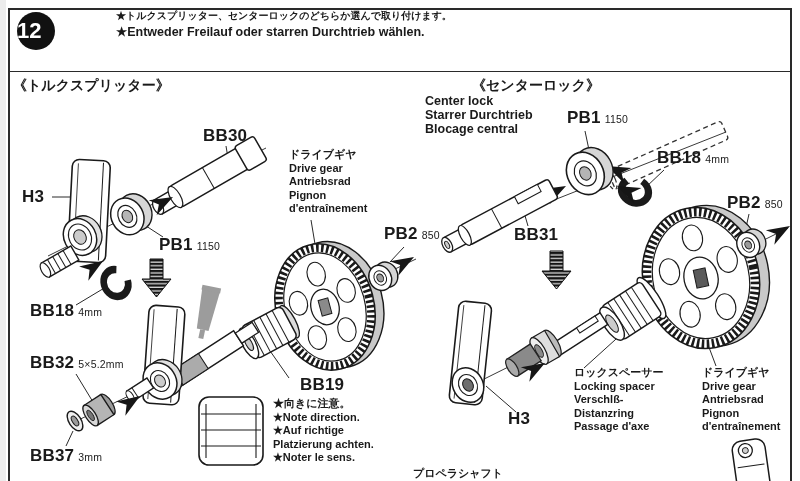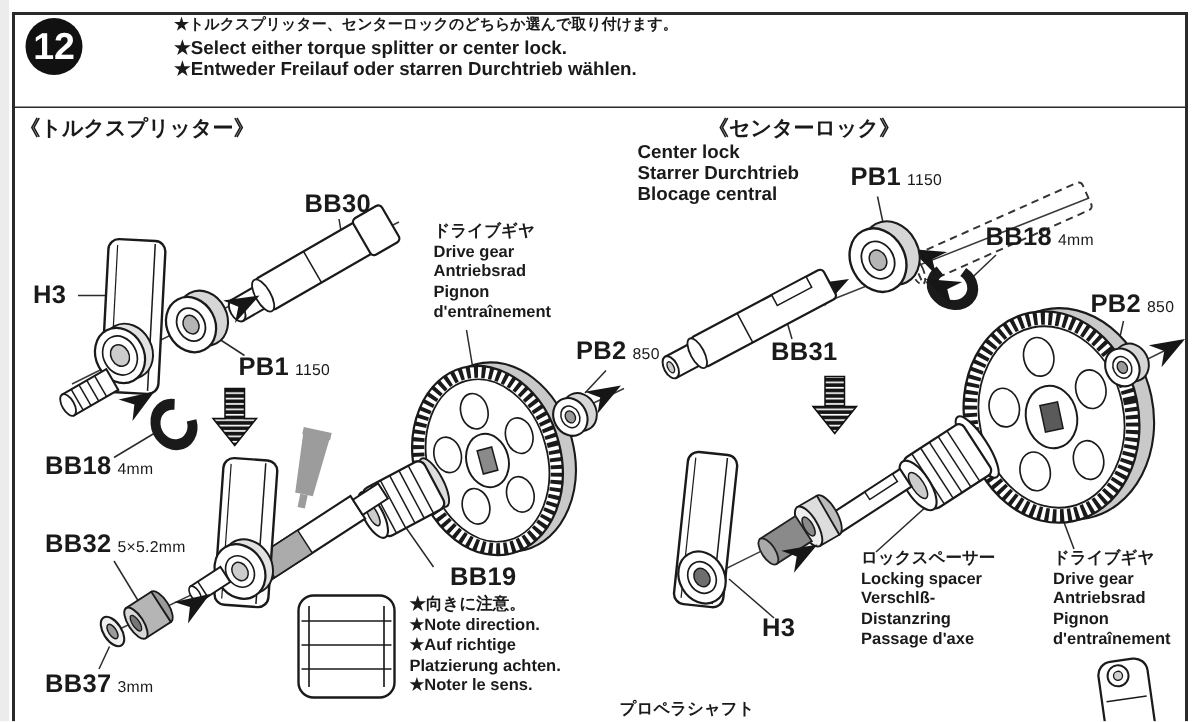--- a/index.html
+++ b/index.html
@@ -11,41 +11,40 @@
   .lbl{position:absolute;font-weight:bold;font-size:17px;letter-spacing:0.2px;white-space:nowrap;}
   .sz{font-size:10.5px;font-weight:normal;margin-left:4px;}
   .title-jp{position:absolute;font-weight:bold;font-size:14px;white-space:nowrap;}
   .subtitle{position:absolute;font-weight:bold;font-size:12.5px;line-height:14px;white-space:nowrap;}
   .note{position:absolute;font-weight:bold;font-size:11px;line-height:13.5px;white-space:nowrap;}
   .note div{height:13.5px;}
   .hdr{position:absolute;left:116px;top:9px;font-weight:bold;}
   .hdr .jp{font-size:10px;height:15px;}
   .hdr .ln{font-size:12.5px;height:14px;}
   .badge{position:absolute;left:17px;top:12px;width:38px;height:38px;border-radius:50%;
-         background:#111;color:#fff;display:flex;align-items:center;justify-content:center;
-         font-weight:bold;font-size:25px;}
+         background:#111;color:#fff;display:flex;align-items:center;
+         font-weight:bold;font-size:22px;}
 </style>
 </head>
 <body>
 
 <div class="page">
   <div class="scan-edge"></div>
 
   <div class="b" style="left:8px;top:8px;width:784px;height:2px;"></div>
   <div class="b" style="left:8px;top:8px;width:2px;height:473px;"></div>
   <div class="b" style="left:790px;top:8px;width:2px;height:473px;"></div>
   <div class="b" style="left:8px;top:71px;width:784px;height:1px;"></div>
 
   <div class="badge">
     <span>12</span>
   </div>
 
   <div class="hdr">
     <div class="jp">★トルクスプリッター、センターロックのどちらか選んで取り付けます。</div>
-    <div class="ln">★Select either torque splitter or center lock.</div>
     <div class="ln">★Entweder Freilauf oder starren Durchtrieb wählen.</div>
   </div>
 
   <div class="svgwrap">
   <svg width="800" height="481" viewBox="0 0 800 481" xmlns="http://www.w3.org/2000/svg">
     <defs>
       <pattern id="stripes" width="5" height="3.6" patternUnits="userSpaceOnUse">
         <rect width="5" height="3.6" fill="#141414"></rect>
         <line x1="0" y1="2.9" x2="5" y2="2.9" stroke="#ffffff" stroke-width="1.1"></line>
       </pattern>

